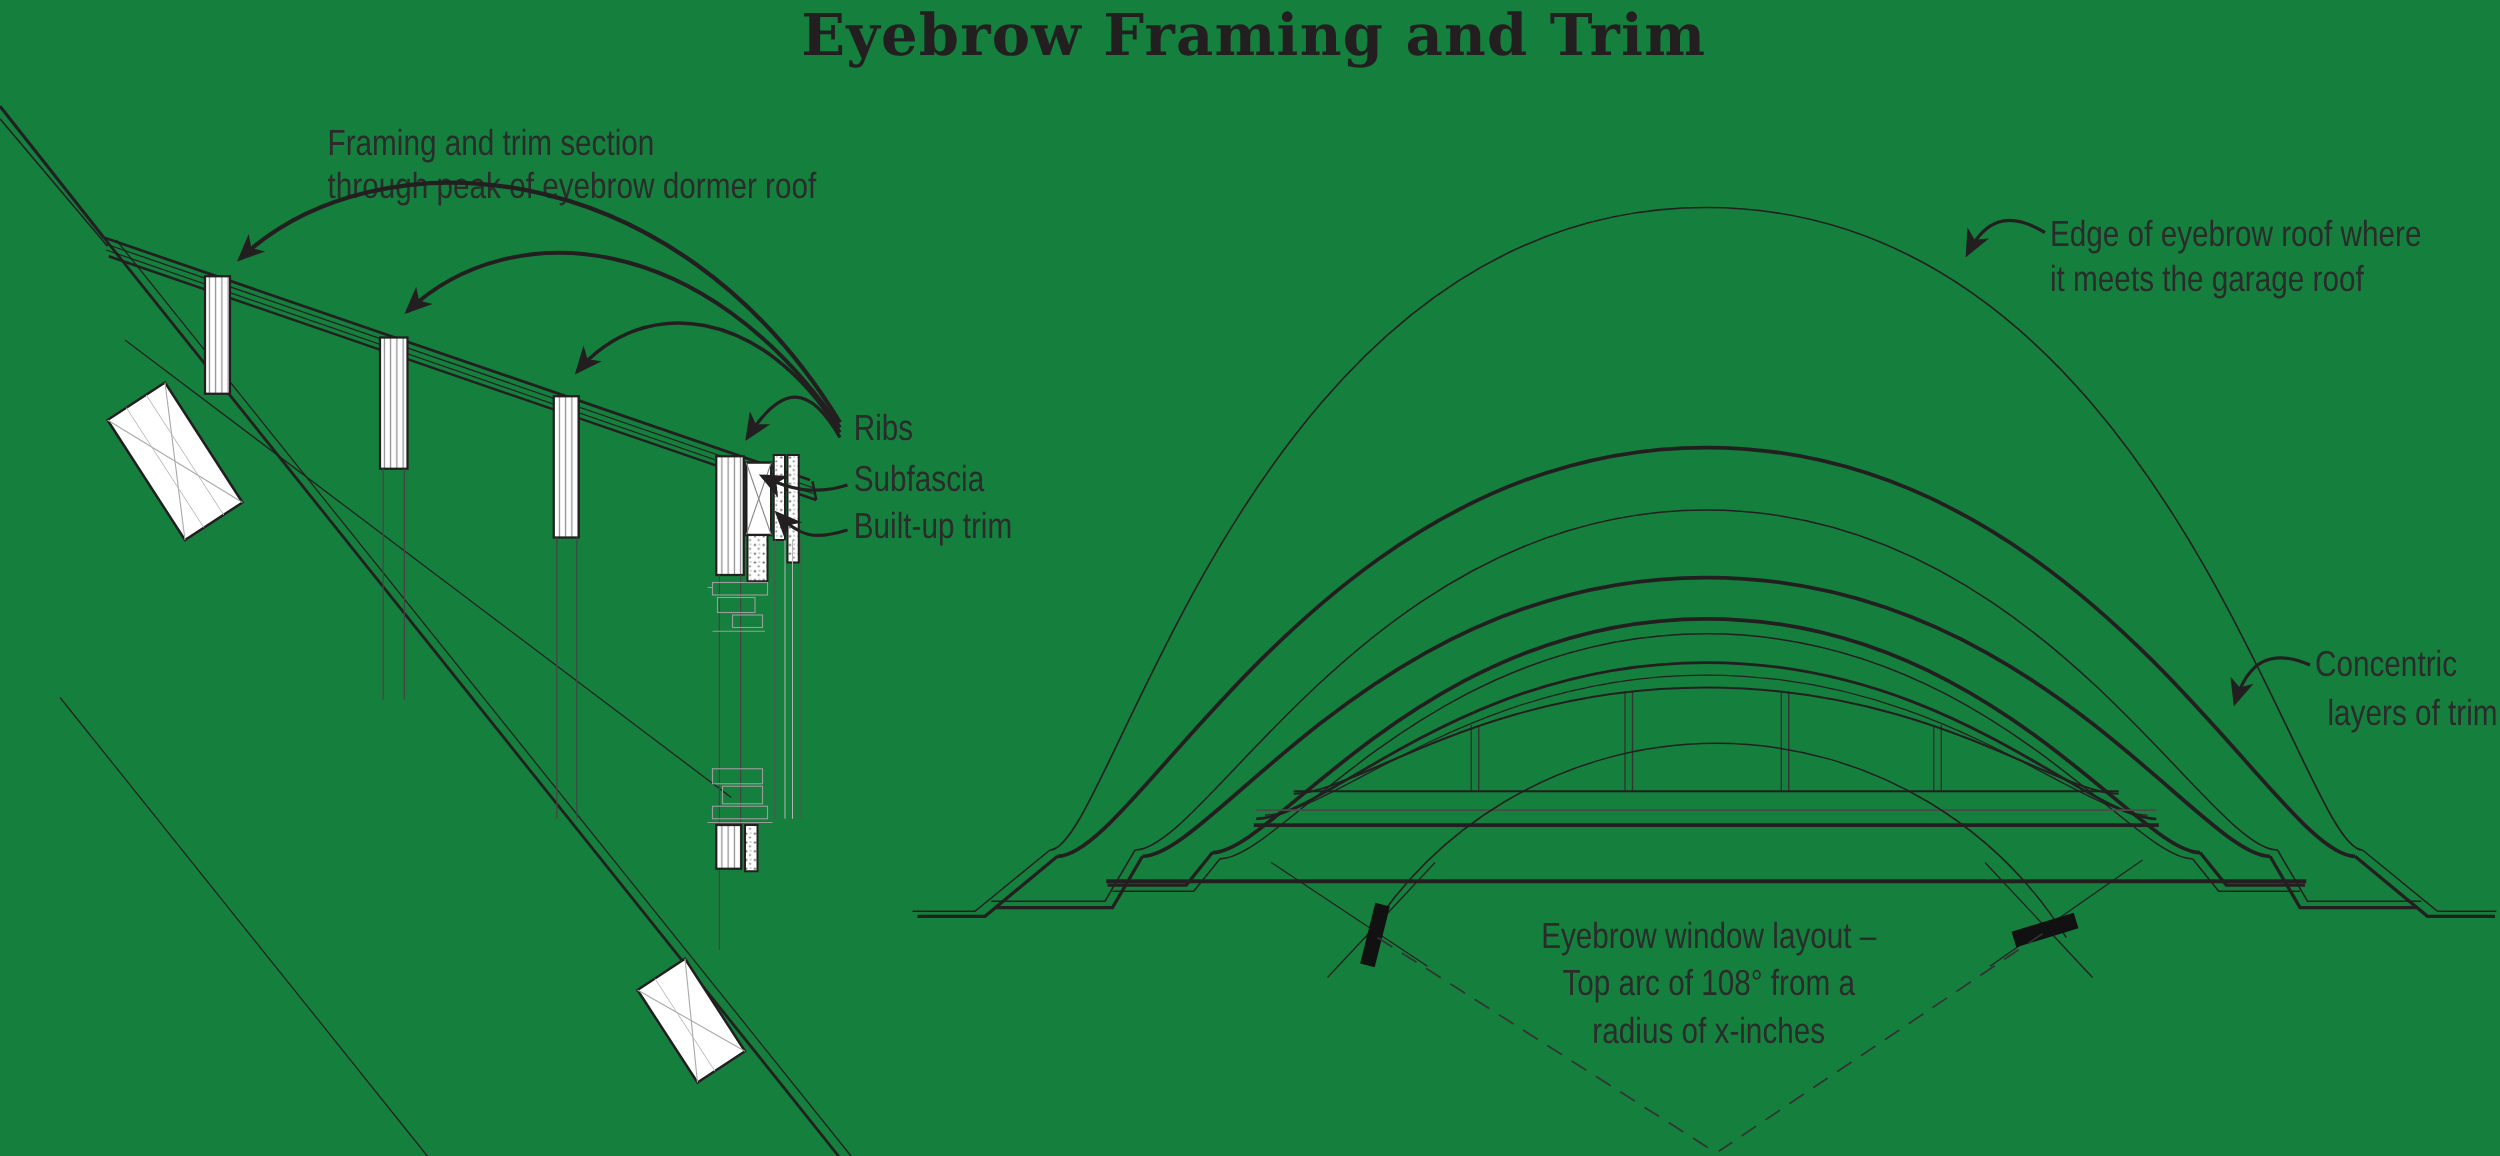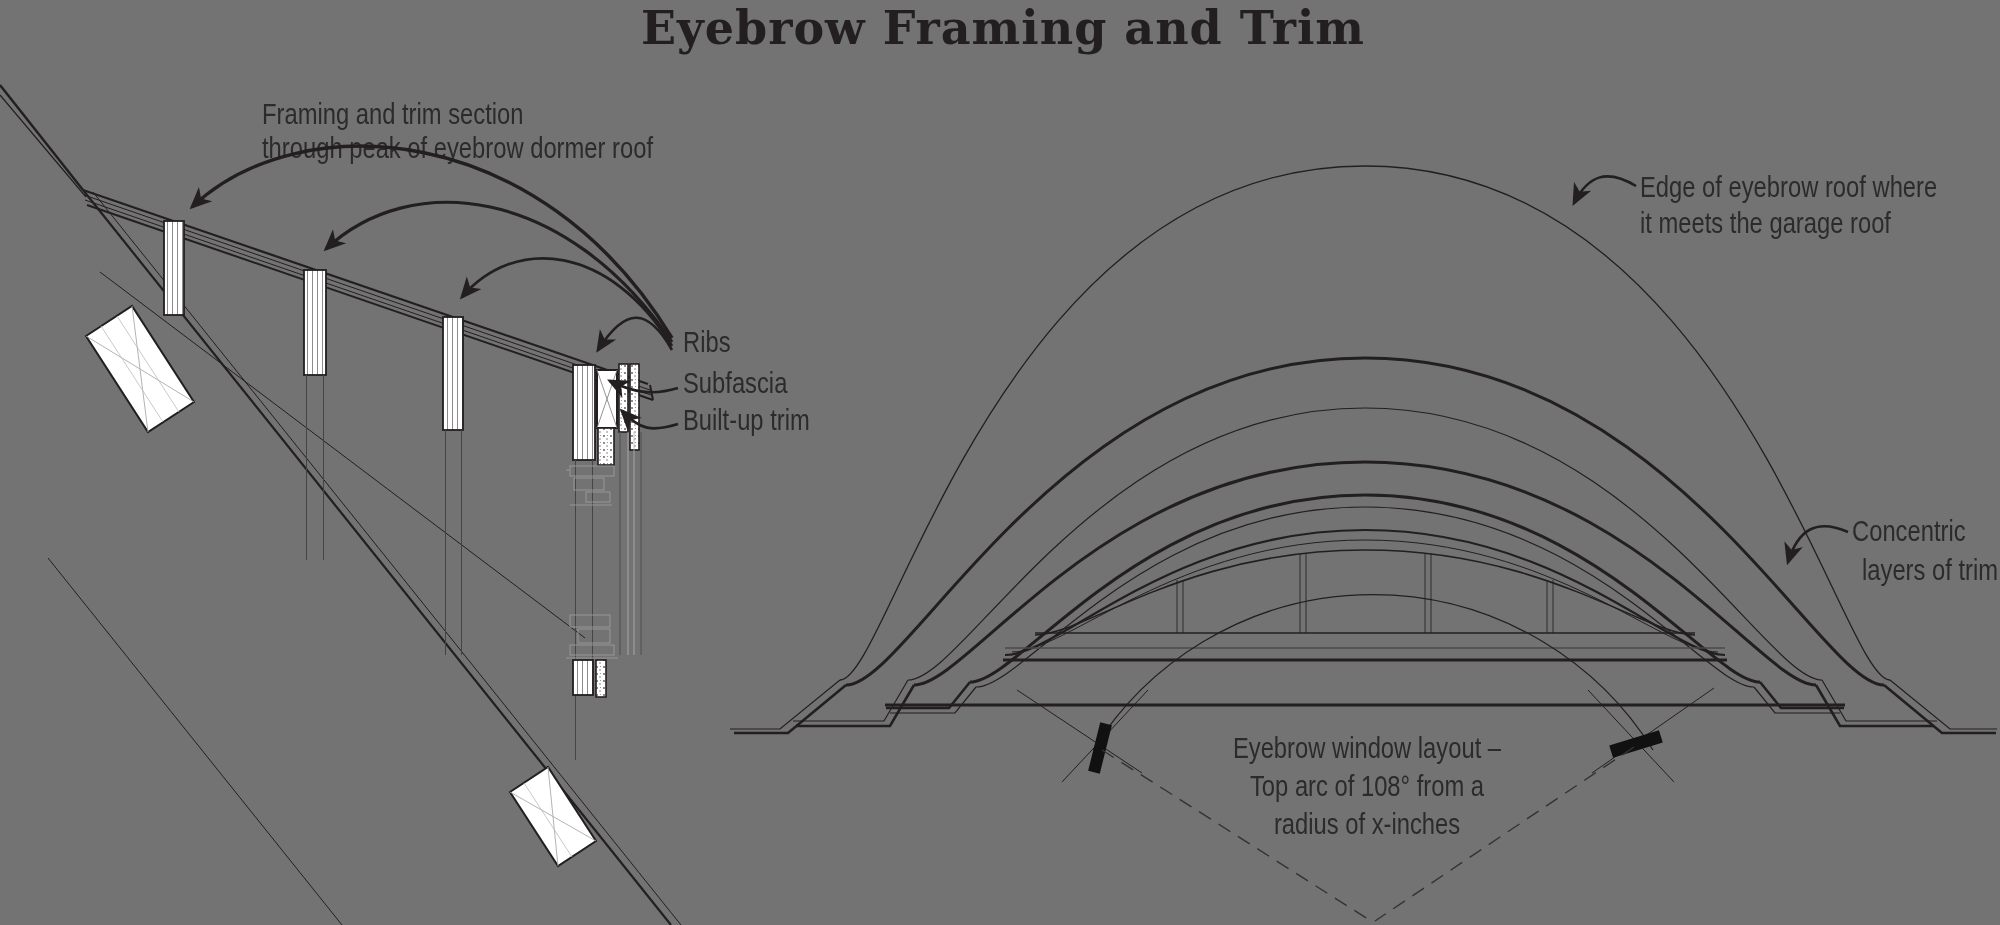--- a/index.html
+++ b/index.html
@@ -1,16 +1,16 @@
 <!DOCTYPE html>
 <html><head>
 <meta charset="utf-8">
 <style>
   html,body{margin:0;padding:0;background:#ffffff;}
-  .stage{position:relative;width:2000px;height:925px;background:#737373;overflow:hidden;
+  .stage{position:relative;width:2000px;height:925px;background:#15803d;overflow:hidden;
          font-family:"Liberation Sans", sans-serif;}
   svg{position:absolute;left:0;top:0;}
   .title-text{font-family:"DejaVu Serif", serif;font-weight:bold;font-size:46px;
               fill:#231f20;letter-spacing:1px;}
   .lbl{font-family:"Liberation Sans", sans-serif;font-size:29px;fill:#2b2b2b;}
   .ink{stroke:#231f20;fill:none;}
   .gray{stroke:#9b9b9b;fill:none;}
 </style>
 </head>
 <body>

